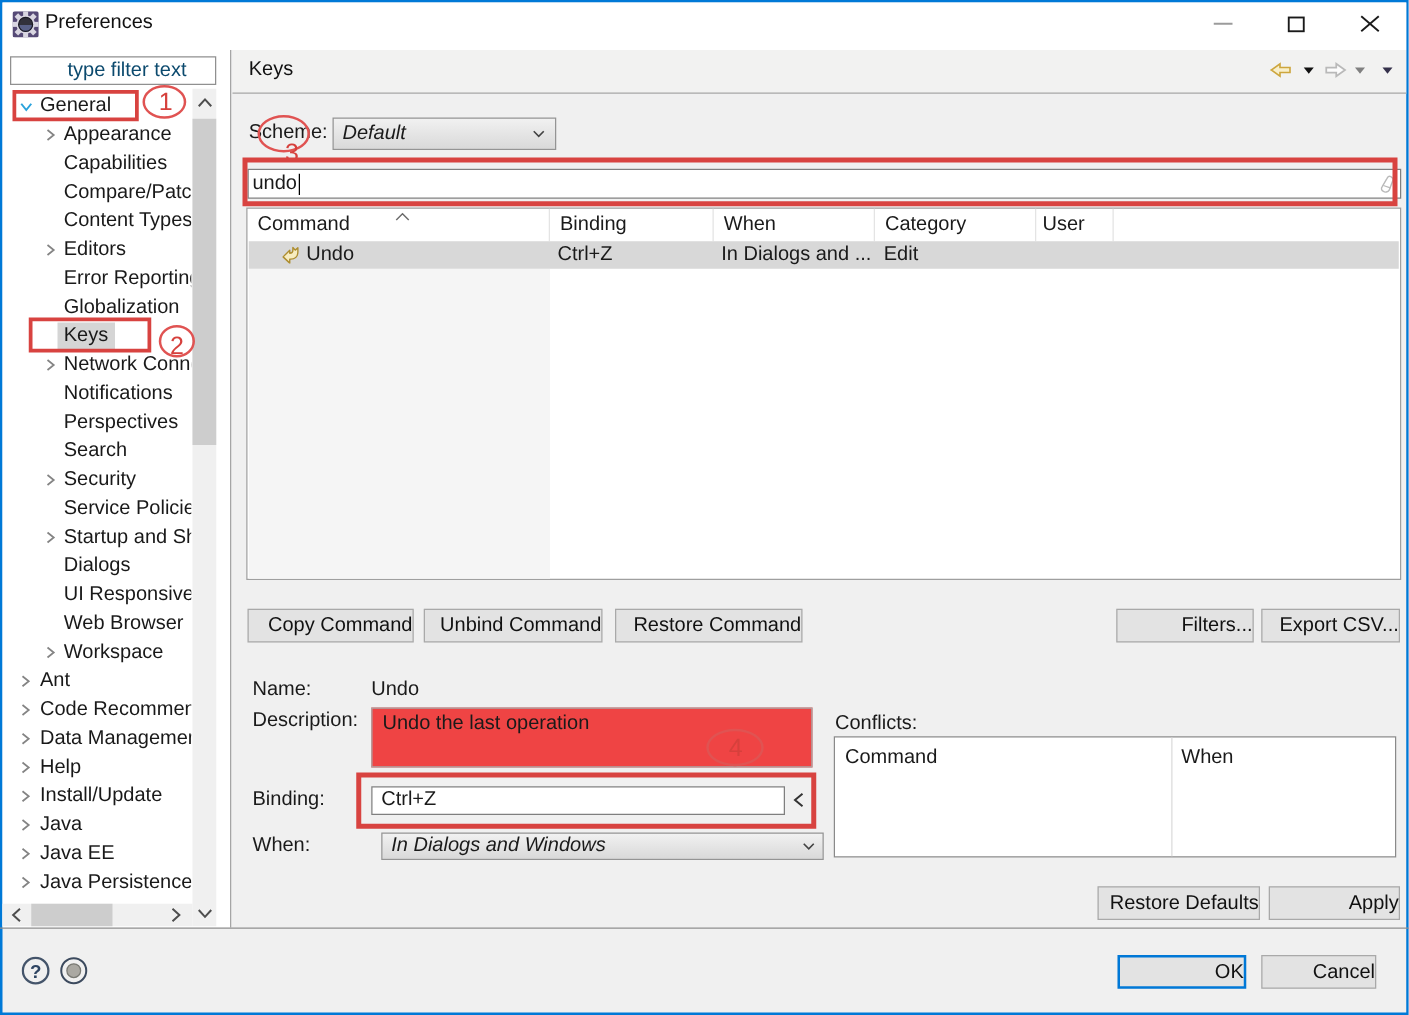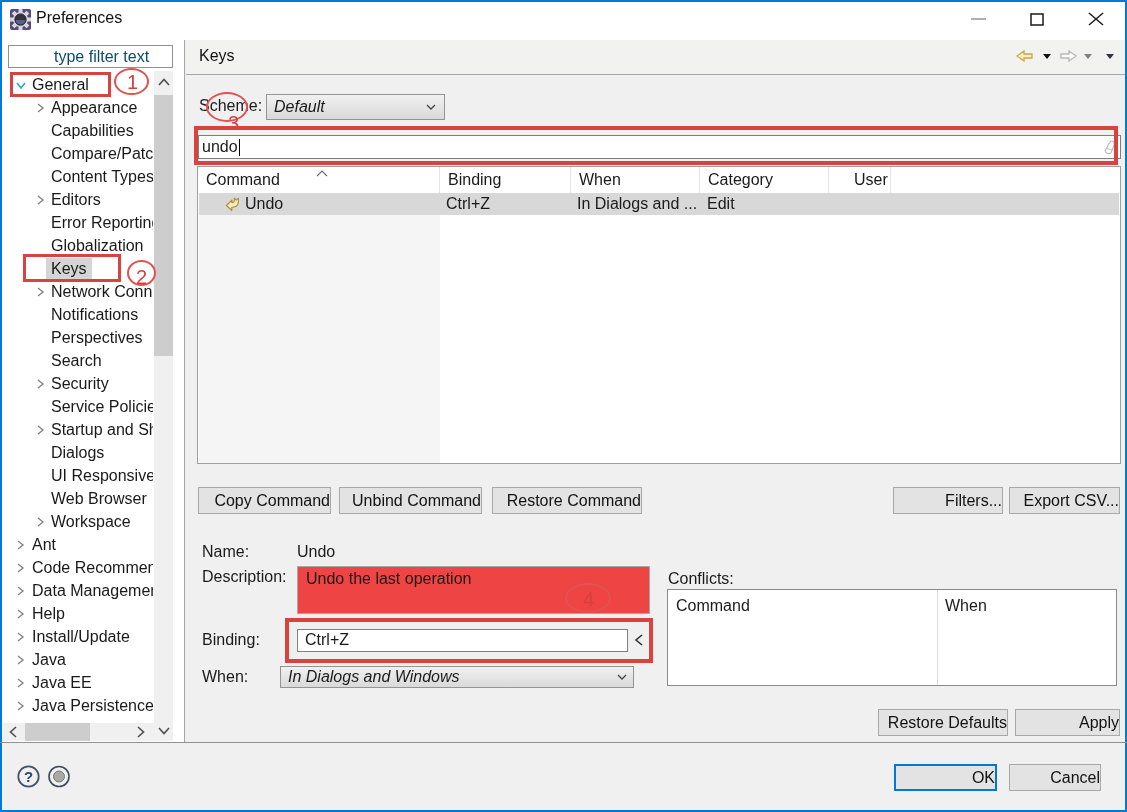--- a/index.html
+++ b/index.html
@@ -194,21 +194,21 @@
 <svg class="abs" style="left:1103px;top:140px" width="13" height="15" viewBox="0 0 14 16">
   <path d="M 9 1 C 11 1 13 3 12 5 L 9 13 C 8 15 5 15 4 14 C 2 13 2 11 3 10 L 7 3 C 7.5 2 8 1 9 1 Z" fill="none" stroke="#b9b9b9" stroke-width="1.2"></path>
   <line x1="4" y1="9" x2="10" y2="11" stroke="#b9b9b9" stroke-width="1"></line>
 </svg>
 
 <div id="ktable">
   <div class="hcell" style="left:0px;width:242px;padding-left:8px;box-sizing:border-box">Command</div>
   <div class="hcell" style="left:243px;width:130px;padding-left:7px;box-sizing:border-box">Binding</div>
   <div class="hcell" style="left:374px;width:128px;padding-left:7px;box-sizing:border-box">When</div>
   <div class="hcell" style="left:503px;width:128px;padding-left:7px;box-sizing:border-box">Category</div>
-  <div class="hcell" style="left:632px;width:61px;padding-left:24px;box-sizing:border-box">User</div>
+  <div class="hcell" style="left:632px;width:61px;padding-left:4px;box-sizing:border-box">User</div>
   <svg style="position:absolute;left:118px;top:3px" width="12" height="7" viewBox="0 0 12 7">
       <path d="M1 6 L6 1 L11 6" fill="none" stroke="#6e6e6e" stroke-width="1.2"></path>
     </svg>
   <div id="sortshade"></div>
   <div id="selrow">
     <span style="position:absolute;left:46px">Undo</span>
     <span style="position:absolute;left:247px">Ctrl+Z</span>
     <span style="position:absolute;left:378px">In Dialogs and ...</span>
     <span style="position:absolute;left:508px">Edit</span>
     <svg style="position:absolute;left:26px;top:4px" width="15" height="14" viewBox="0 0 15 14">
@@ -230,21 +230,21 @@
   <span style="position:absolute;left:8px;top:3px">Undo the last operation</span>
 </div>
 <div class="lbl" style="left:202px;top:631px">Binding:</div>
 <div class="inputw" style="left:297px;top:629px;width:331px;height:23px">
     <span style="position:absolute;left:7px;top:1px">Ctrl+Z</span>
   </div>
 <svg class="abs" style="left:634px;top:634px" width="10" height="12" viewBox="0 0 10 12">
     <path d="M8 1 L2 6 L8 11" fill="none" stroke="#333" stroke-width="1.6"></path>
   </svg>
 <div class="lbl" style="left:202px;top:668px">When:</div>
-<div class="combo" style="left:280px;top:666px;width:354px;height:22px">
+<div class="combo" style="left:305px;top:666px;width:354px;height:22px">
     <span class="cv" style="top:0px">In Dialogs and Windows</span>
   <svg style="position:absolute;right:6px;top:7px" width="10" height="7" viewBox="0 0 10 7">
       <path d="M1 1 L5 5 L9 1" fill="none" stroke="#434343" stroke-width="1.3"></path>
     </svg>
 </div>
 <div class="lbl" style="left:668px;top:570px">Conflicts:</div>
 <div class="abs" style="left:667px;top:589px;width:450px;height:97px;background:#fff;border:1px solid #8a8a8a;box-sizing:border-box">
   <span style="position:absolute;left:8px;top:7px">Command</span>
   <span style="position:absolute;left:277px;top:7px">When</span>
   <div style="position:absolute;left:269px;top:0;width:1px;height:95px;background:#dcdcdc"></div>

